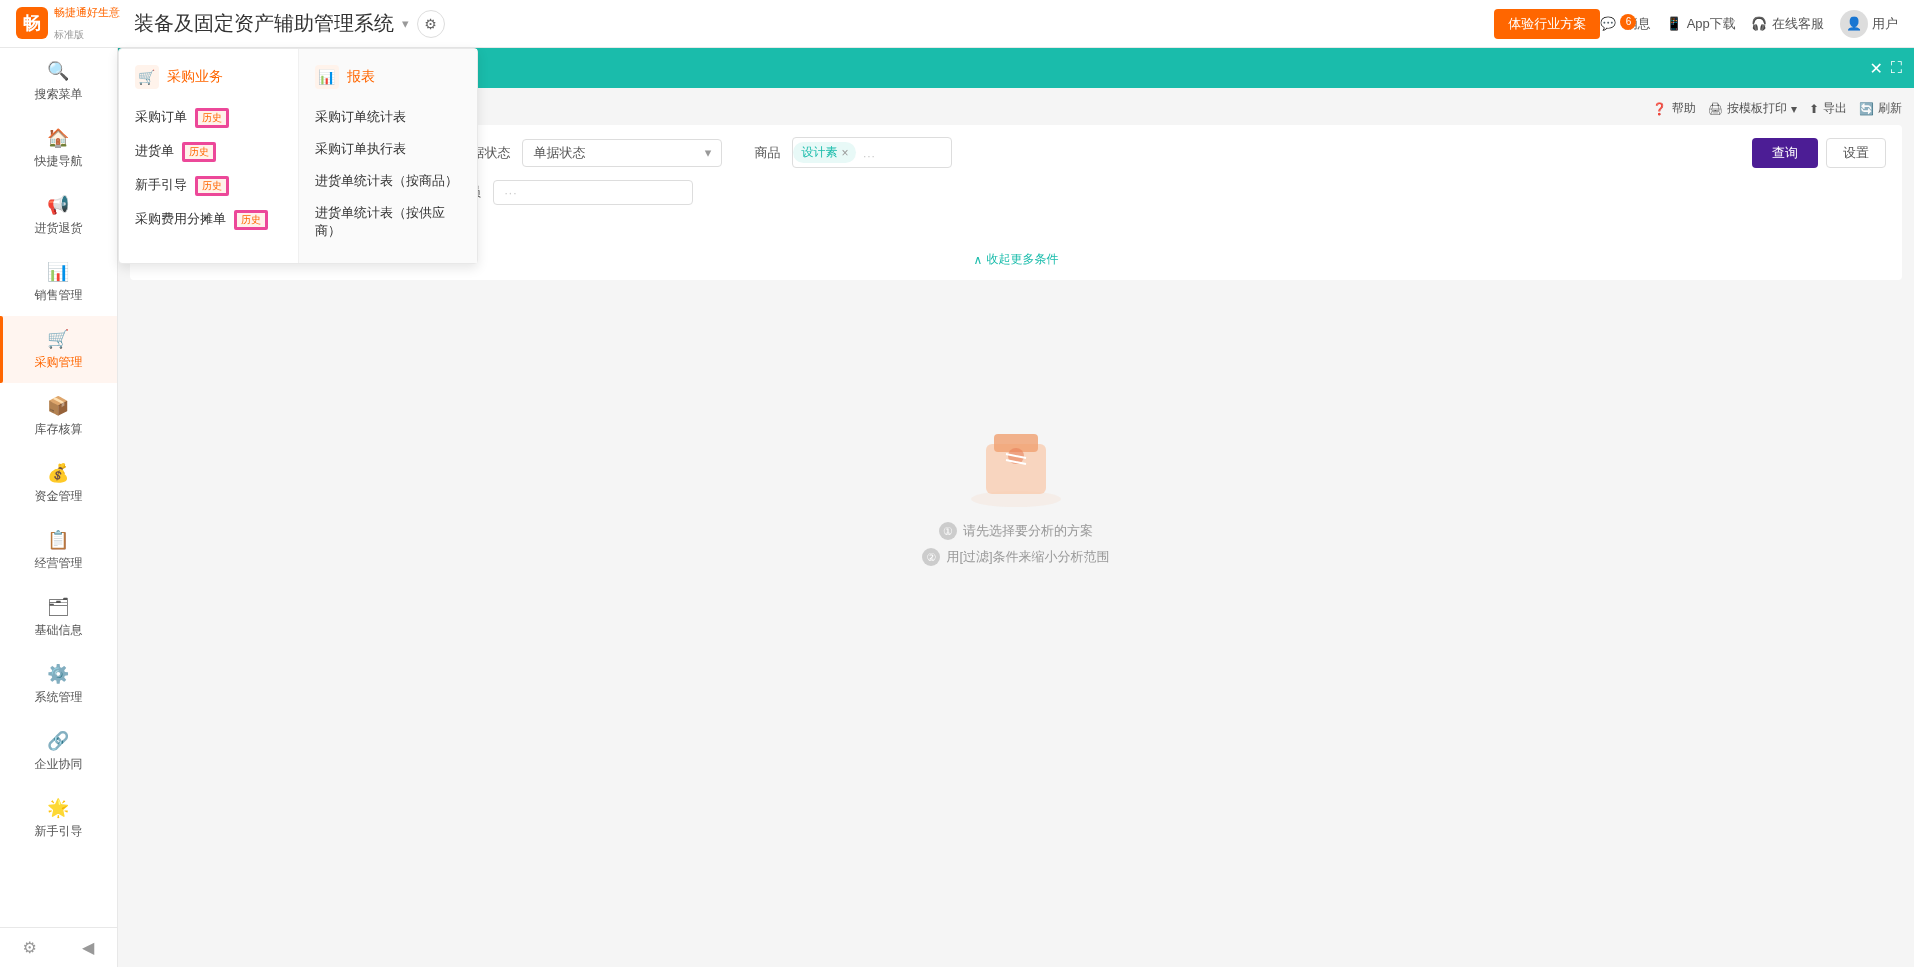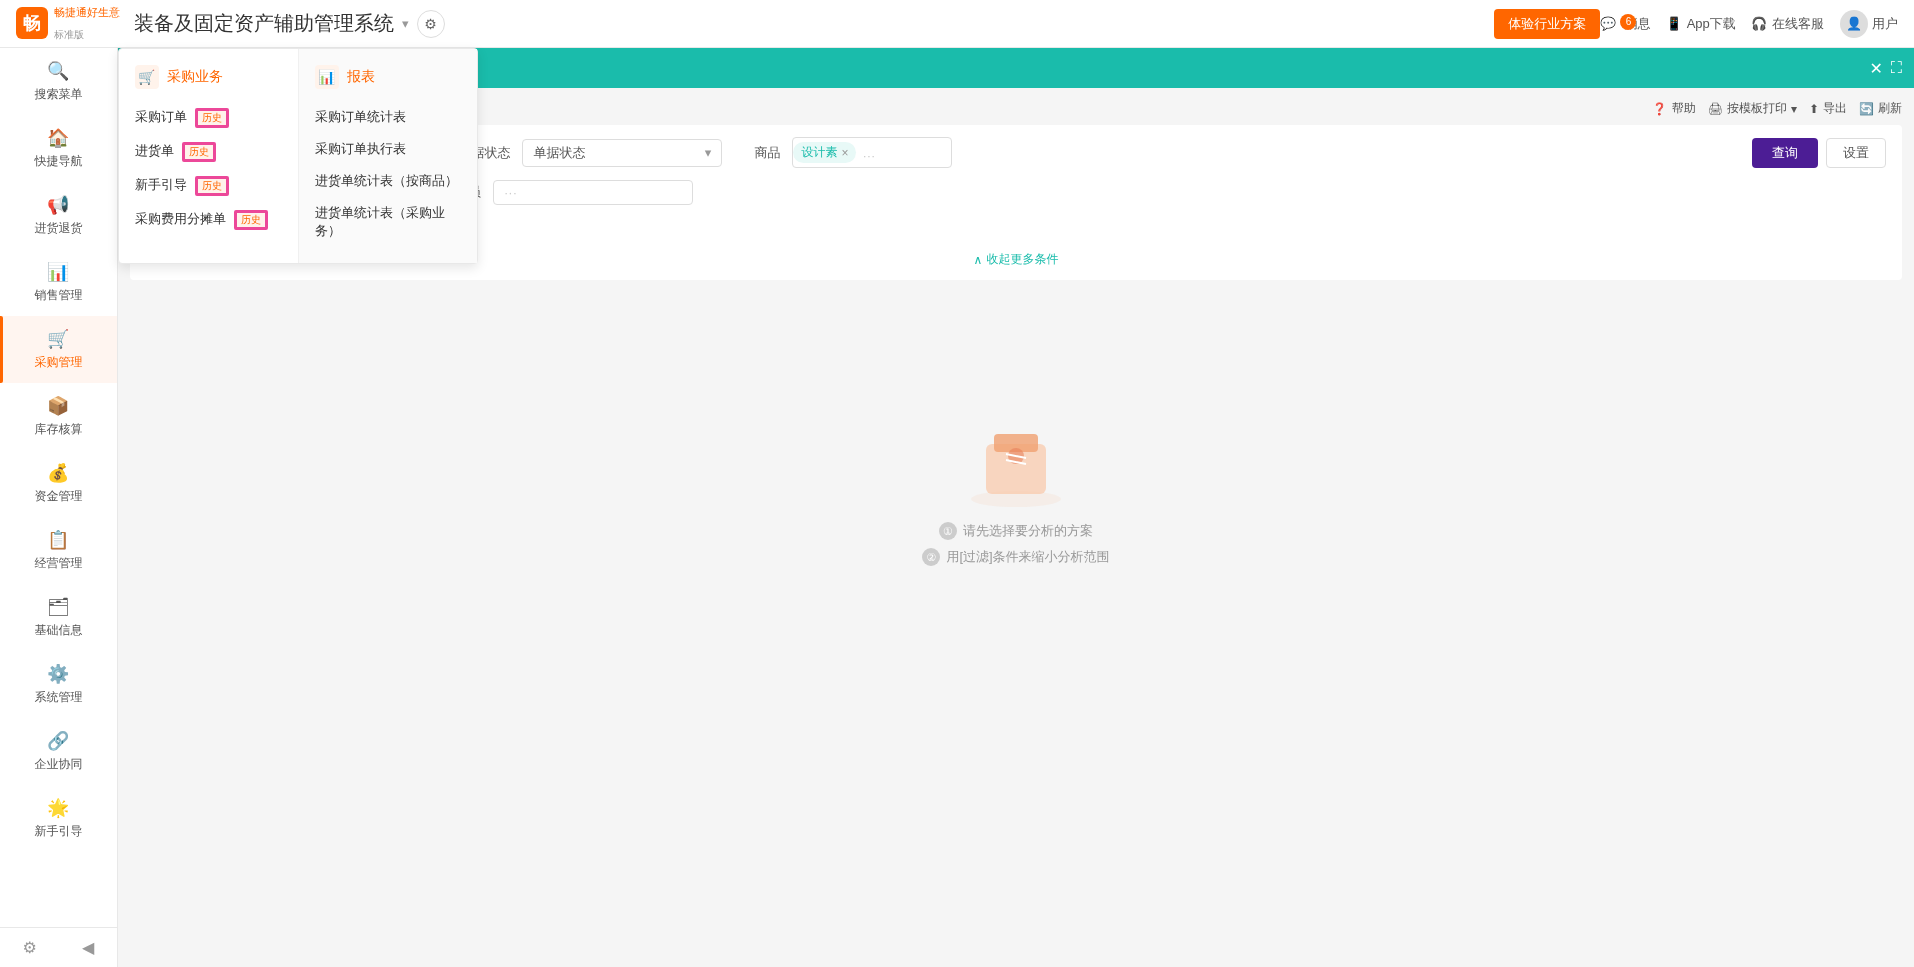--- a/index.html
+++ b/index.html
@@ -337,17 +337,17 @@
       <div class="menu-item">
         <span>采购订单统计表</span>
       </div>
       <div class="menu-item">
         <span>采购订单执行表</span>
       </div>
       <div class="menu-item">
         <span>进货单统计表（按商品）</span>
       </div>
       <div class="menu-item">
-        <span>进货单统计表（采购业务）</span>
+        <span>进货单统计表（按供应商）</span>
       </div>
     </div>
   </div>
 </div>
 
 </body></html>

